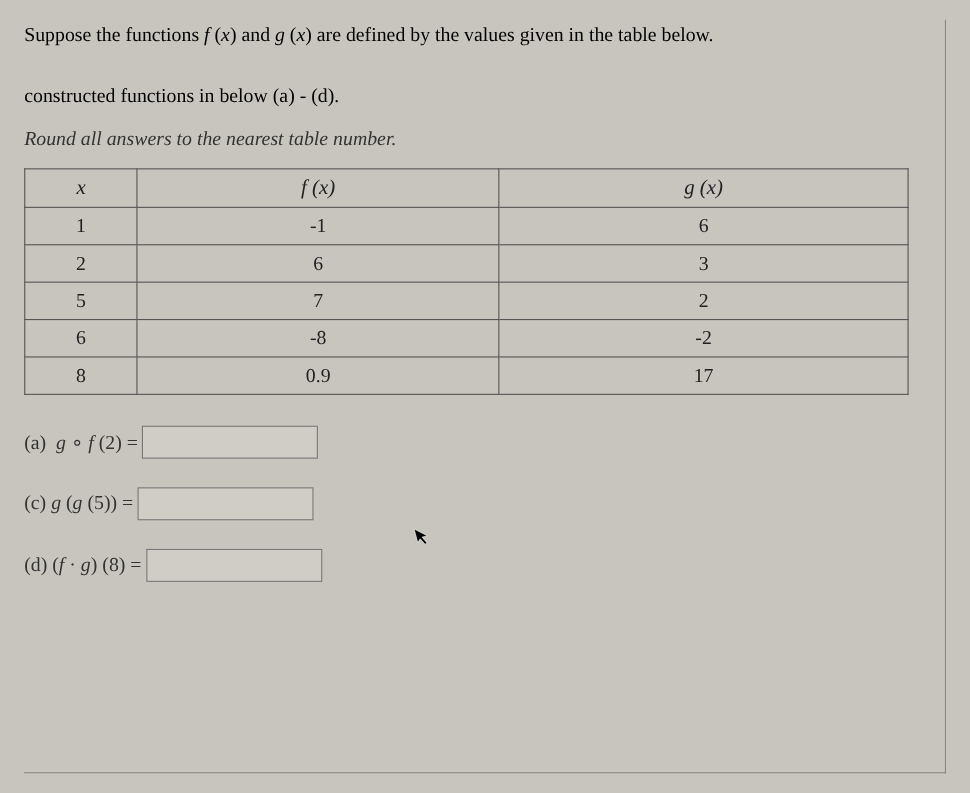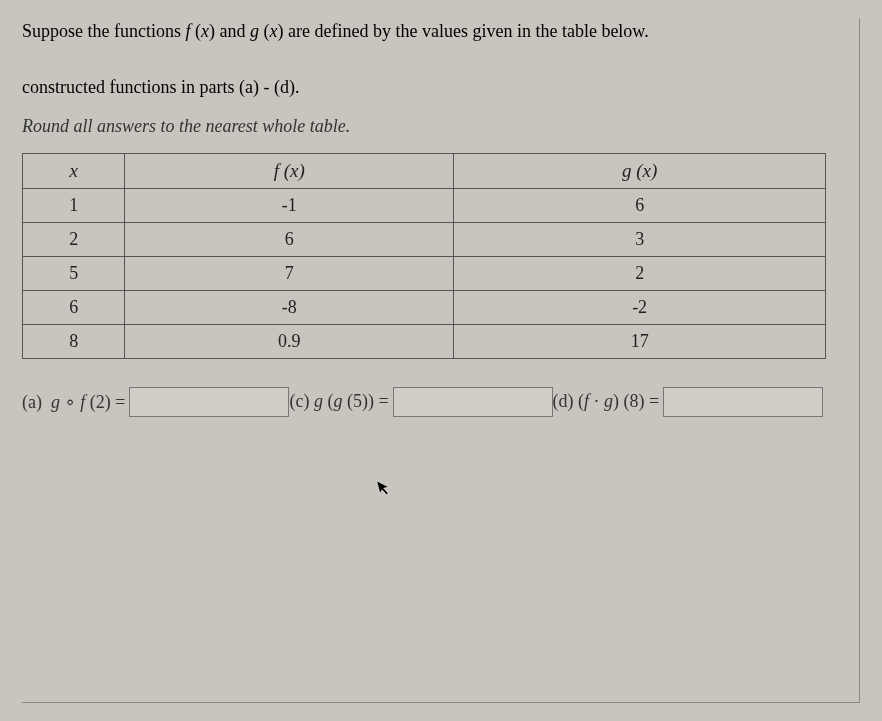--- a/index.html
+++ b/index.html
@@ -54,21 +54,22 @@
       font-style: italic;
       font-family: 'Times New Roman', serif;
       font-size: 19px;
     }
     .math-var {
       font-style: italic;
       font-family: 'Times New Roman', serif;
     }
     .questions {
       display: flex;
-      flex-direction: row;
+      flex-direction: column;
+      gap: 26px;
     }
     .question-row {
       display: flex;
       align-items: center;
       font-size: 18px;
       color: #333;
     }
     .question-label {
       white-space: nowrap;
     }
@@ -93,24 +94,24 @@
     }
   </style>
 </head>
 <body>
 
 <div class="container">
 
   <div class="prompt-text">
     <span>Suppose the functions <span class="math-var">f</span> (<span class="math-var">x</span>) and <span class="math-var">g</span> (<span class="math-var">x</span>) are defined by the values given in the table below.</span><br>
     <br>
-    <span>constructed functions in parts (a) - (d).</span>
+    <span>constructed functions in below (a) - (d).</span>
   </div>
 
-  <div class="instruction">Round all answers to the nearest whole table.</div>
+  <div class="instruction">Round all answers to the nearest table number.</div>
 
   <table>
     <thead>
       <tr>
         <th><span class="math-var">x</span></th>
         <th><span class="math-var">f</span> (<span class="math-var">x</span>)</th>
         <th><span class="math-var">g</span> (<span class="math-var">x</span>)</th>
       </tr>
     </thead>
     <tbody>

